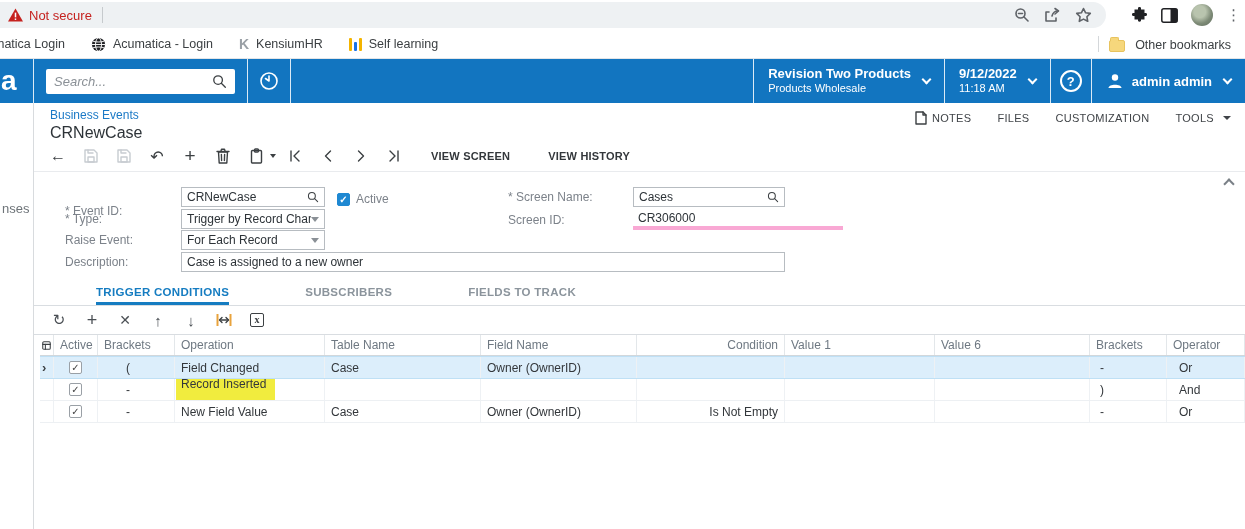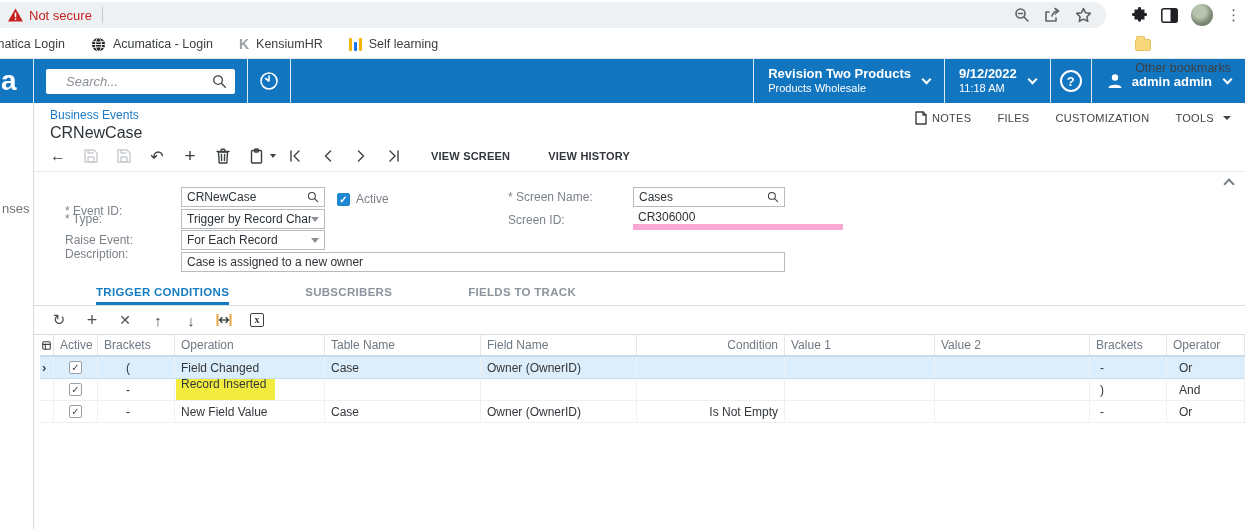--- a/index.html
+++ b/index.html
@@ -23,32 +23,32 @@
   .bookmarks { height:29px; background:#fff; border-bottom:1px solid #e3e5e8; display:flex; align-items:center; font-size:12.5px; color:#3c4043; }
   .bm-item { display:flex; align-items:center; gap:7px; margin-right:26px; white-space:nowrap; }
   .bm-first { margin-left:-6px; }
   .globe { width:15px; height:15px; }
   .k-glyph { color:#9aa0a6; font-weight:bold; font-size:14px; }
   .bars { display:flex; align-items:flex-end; gap:2px; height:14px; }
   .bars i { display:block; width:3px; border-radius:1px; }
   .bars .b1 { height:13px; background:#f4b400; }
   .bars .b2 { height:9px;  background:#1a73e8; }
   .bars .b3 { height:13px; background:#f4b400; }
-  .bm-right { margin-left:auto; display:flex; align-items:flex-start; gap:10px; padding-right:14px;flex-direction:column; }
+  .bm-right { margin-left:auto; display:flex; align-items:flex-end; gap:10px; padding-right:14px; }
   .bm-div { width:1px; height:16px; background:#d4d7da; }
   .folder { width:16px; height:12px; background:#f6d77c; border:1px solid #e8c35e; border-radius:2px; position:relative; }
   .folder:before { content:""; position:absolute; top:-4px; left:0; width:7px; height:3px; background:#f6d77c; border:1px solid #e8c35e; border-bottom:none; border-radius:2px 2px 0 0; }
 
   
   .acu-header { height:44px; background:#1275c0; display:flex; align-items:center; color:#fff; }
   .acu-logo { width:33px; text-align:left; padding-left:1px; font-size:28px; font-weight:bold; line-height:40px; }
   .hdr-div { width:1px; height:44px; background:rgba(255,255,255,.85); }
   .search-wrap { margin:0 12px 0 12px; position:relative; }
   .search-box { width:189px; height:25px; background:#fff; border-radius:2px; display:flex; align-items:center; padding:0 8px; }
-  .search-ph { font-size:13px; font-style:italic; color:#8a9096; flex:1;margin-left:12px; }
+  .search-ph { font-size:13px; font-style:italic; color:#8a9096; flex:1; }
   .hist-btn { width:42px; display:flex; justify-content:center; align-items:center; font-size:19px; }
   .hdr-spacer { flex:1; }
   .hdr-sec { display:flex; align-items:center; padding:0 14px; height:44px; }
   .two-line { line-height:1.15; }
   .two-line .l1 { font-size:13px; font-weight:bold; }
   .two-line .l2 { font-size:11px; }
   .chev { width:7px; height:7px; border-right:2px solid #fff; border-bottom:2px solid #fff; transform:rotate(45deg); margin-left:12px; margin-top:-3px; flex:0 0 auto; }
   .help-circle { width:22px; height:22px; border:2px solid #fff; border-radius:50%; display:flex; align-items:center; justify-content:center; font-size:13px; font-weight:bold; }
   .user-name { font-size:13px; font-weight:bold; margin-left:8px; }
 
@@ -72,21 +72,21 @@
   .copy-group { display:flex; align-items:center; margin-right:9px; }
   .mini-caret { width:0; height:0; border-left:3.5px solid transparent; border-right:3.5px solid transparent; border-top:4px solid #3c4043; margin-left:2px; }
   .tb-text { font-size:11px; font-weight:bold; color:#33373b; letter-spacing:.2px; margin-left:14px; white-space:nowrap; }
 
   .form-area { position:relative; height:108px; border-top:1px solid #e9ebee; background:#fff; }
   .collapse-chev { position:absolute; right:12px; top:8px; width:8px; height:8px; border-left:2px solid #7a8087; border-top:2px solid #7a8087; transform:rotate(45deg); }
   .fld { position:absolute; height:20px; display:flex; align-items:center; }
   .fld-label { color:#7c828a; font-size:12px; }
   .fld-input { border:1px solid #b7bcc1; background:#fff; height:20px; font-size:12px; color:#2d3338; display:flex; align-items:center; padding:0 5px; }
   .fld-input .grow { flex:1; white-space:nowrap; overflow:hidden; }
-  .ro-underline { border-bottom:6px solid #f9a8d4; height:20px; font-size:12px; color:#2d3338; display:flex; align-items:center; padding:0 5px; }
+  .ro-underline { border-bottom:4px solid #f9a8d4; height:20px; font-size:12px; color:#2d3338; display:flex; align-items:center; padding:0 5px; }
   .dd-caret { width:0; height:0; border-left:4px solid transparent; border-right:4px solid transparent; border-top:5px solid #8a9096; }
   .cb { width:13px; height:13px; border:1px solid #9aa0a6; border-radius:2px; background:#fff; font-size:10px; line-height:11px; text-align:center; color:#444; }
   .cb.blue { background:#1e88d2; border-color:#1e88d2; color:#fff; font-weight:bold; }
   .cb-label { font-size:12px; color:#7c828a; margin-left:6px; }
 
   .tabs-row { height:27px; display:flex; align-items:flex-end; padding-left:16px; border-bottom:1px solid #d9dde1; gap:30px; }
   .tab { font-size:11.5px; font-weight:bold; letter-spacing:.3px; color:#8b949c; padding-bottom:7px; white-space:nowrap;margin-left:46px; }
   .tab.active { color:#157cc1; border-bottom:3px solid #157cc1; padding-bottom:4px; }
 
   .grid-toolbar { height:29px; display:flex; align-items:center; padding-left:16px; border-bottom:1px solid #d9dde1; }
@@ -373,21 +373,21 @@
         <div class="fld" style="top:58px; left:31px;">
             <span class="fld-label">Raise Event:</span>
           </div>
         <div class="fld" style="top:58px; left:147px;">
           <div class="fld-input" style="width:144px;">
             <span class="grow">For Each Record</span>
             <span class="dd-caret"></span>
           </div>
         </div>
 
-        <div class="fld" style="top:72px; left:31px;justify-content:center;">
+        <div class="fld" style="top:80px; left:31px;justify-content:center;">
             <span class="fld-label">Description:</span>
           </div>
         <div class="fld" style="top:80px; left:147px;">
           <div class="fld-input" style="width:604px;">
             <span class="grow">Case is assigned to a new owner</span>
           </div>
         </div>
 
         <div class="fld" style="top:15px; left:474px;">
             <span class="fld-label">* Screen Name:</span>
@@ -445,21 +445,21 @@
                 <line class="icon-stroke" x1="4.5" y1="4.5" x2="4.5" y2="11"></line>
               </svg>
           </span>
           <span class="g-cell c1" style="justify-content:flex-start;">Active</span>
           <span class="g-cell c2" style="padding-left:6px;">Brackets</span>
           <span class="g-cell c3">Operation</span>
           <span class="g-cell c4">Table Name</span>
           <span class="g-cell c5">Field Name</span>
           <span class="g-cell c6">Condition</span>
           <span class="g-cell c7">Value 1</span>
-          <span class="g-cell c8">Value 2</span>
+          <span class="g-cell c8">Value 6</span>
           <span class="g-cell c9" style="padding-left:6px;">Brackets</span>
           <span class="g-cell c10" style="padding-left:6px;">Operator</span>
         </div>
 
         <div class="g-body">
           <div class="g-row selected">
             <span class="g-cell c0">
                 <span class="row-ptr">›</span>
               </span>
             <span class="g-cell c1">

